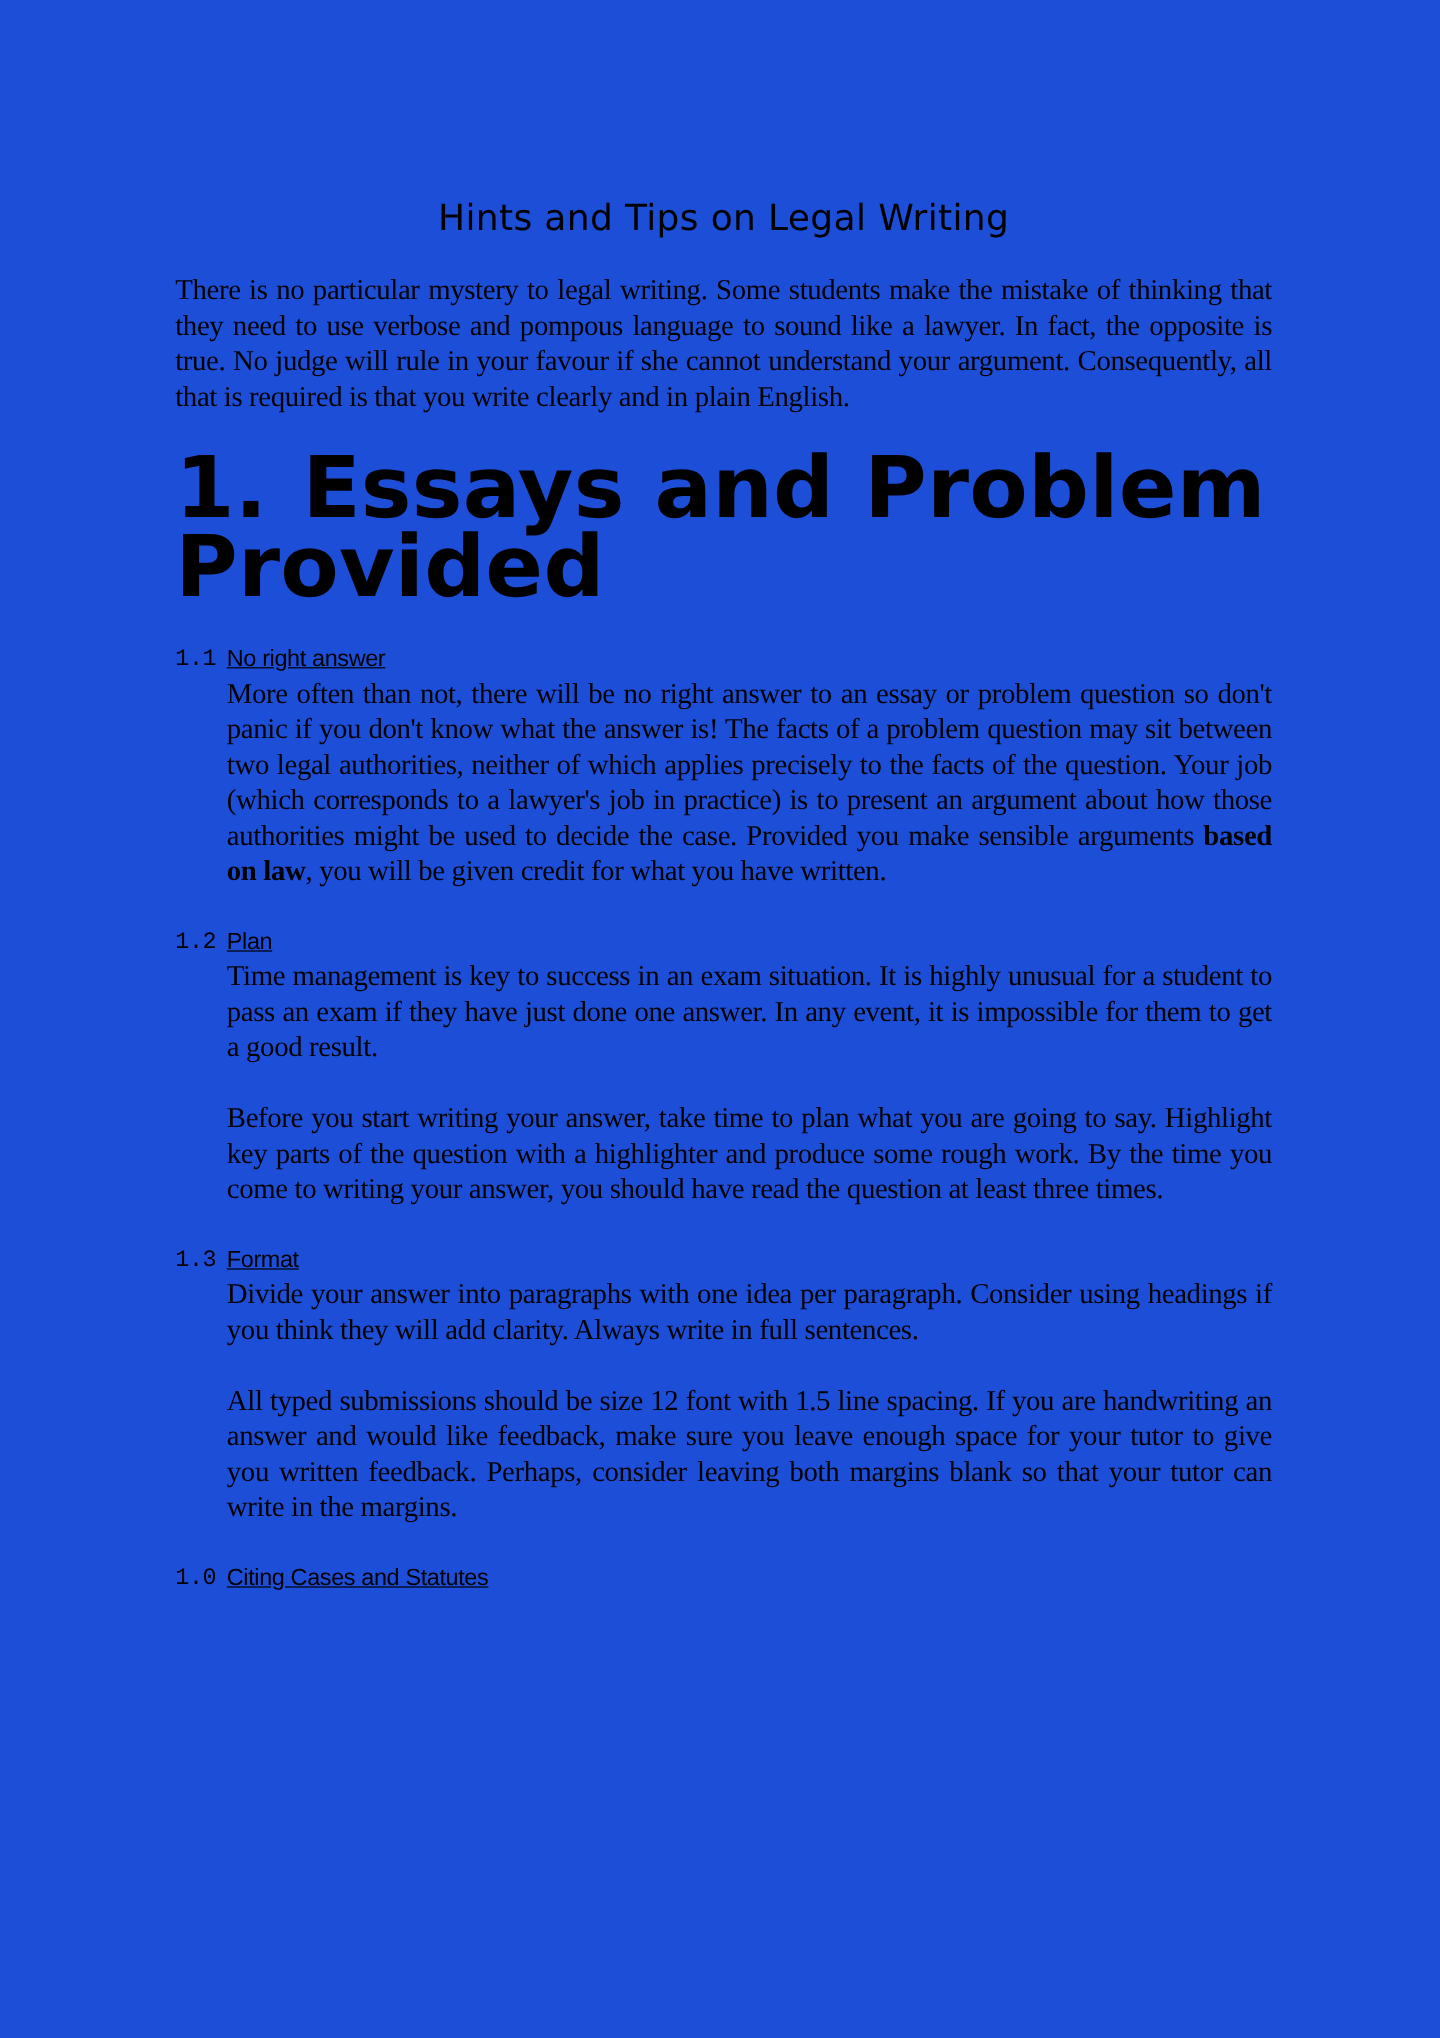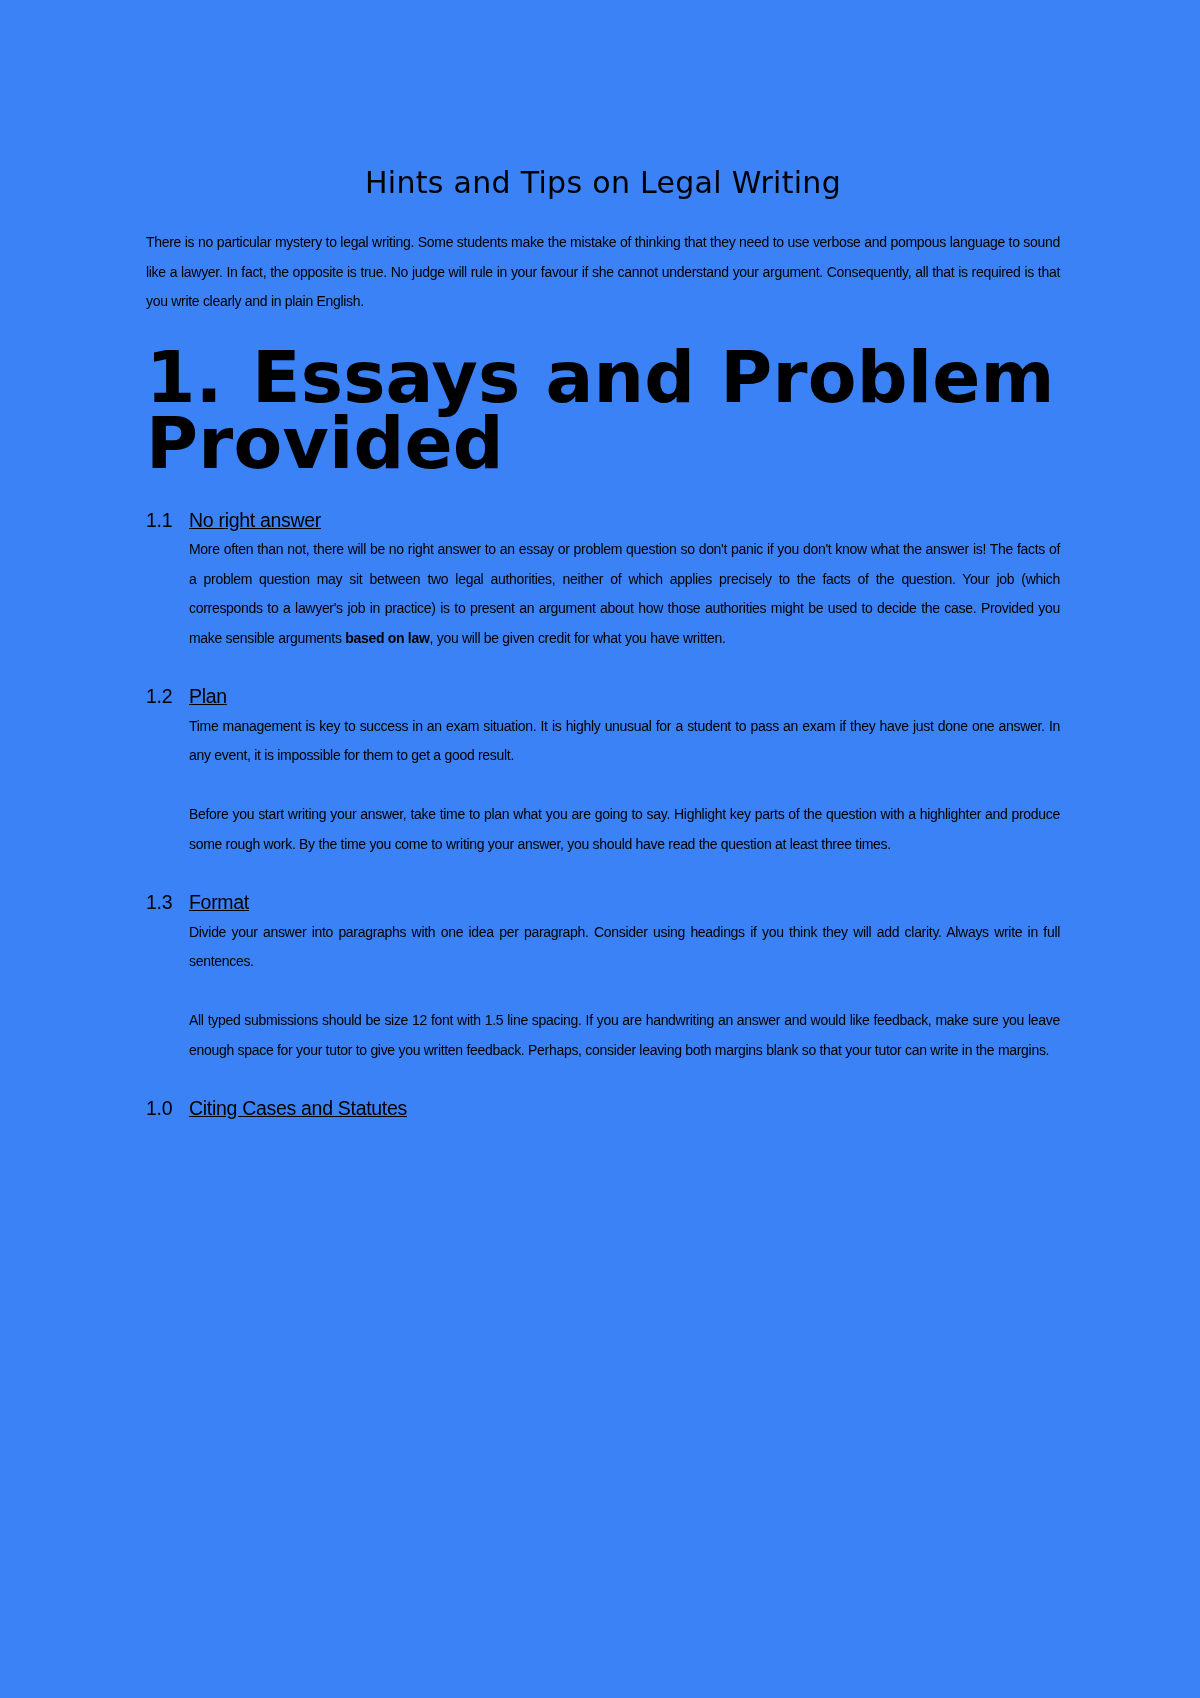--- a/index.html
+++ b/index.html
@@ -13,41 +13,41 @@
       position: relative;
       overflow: hidden;
       color: #000000;
       font-family: "Liberation Sans", sans-serif;
     }
     .page {
       position: absolute;
       left: 0; top: 0;
       width: 1200px;
       height: 1698px;
-      background: #3b82f6;
+      background: #1d4ed8;
     }
     .content {
       position: absolute;
       left: 146px;
       top: 160px;
       width: 914px;
     }
     .doc-title {
       text-align: center;
       font-family: "DejaVu Sans", sans-serif;
       font-size: 30px;
       font-weight: normal;
       margin: 0;
       height: 46px;
       line-height: 46px;
       letter-spacing: 0.3px;
     }
     .para {
-      font-family: Liberation Sans, sans-serif;
-      font-size: 14px;
+      font-family: Liberation Serif, serif;
+      font-size: 24px;
       line-height: 29.5px;
       text-align: justify;
       margin: 0;
       letter-spacing: -0.3px;
       word-spacing: 0px;
     }
     .para.last-line-left { text-align-last: left; }
     .intro1 { margin-top: 22px; }
     .intro2 { margin-top: 29px; }
     .h1 {
@@ -71,20 +71,21 @@
       font-size: 19.5px;
       line-height: 29.5px;
       height: 29.5px;
       letter-spacing: -0.3px;
       position: relative;
     }
     .sub-num {
       position: absolute;
       left: 0;
       top: 0;
+      font-family: Liberation Mono, monospace;
     }
     .sub-title {
       position: absolute;
       left: 43px;
       top: 0;
       text-decoration: underline;
     }
     .sub-body {
       margin-left: 43px;
     }

